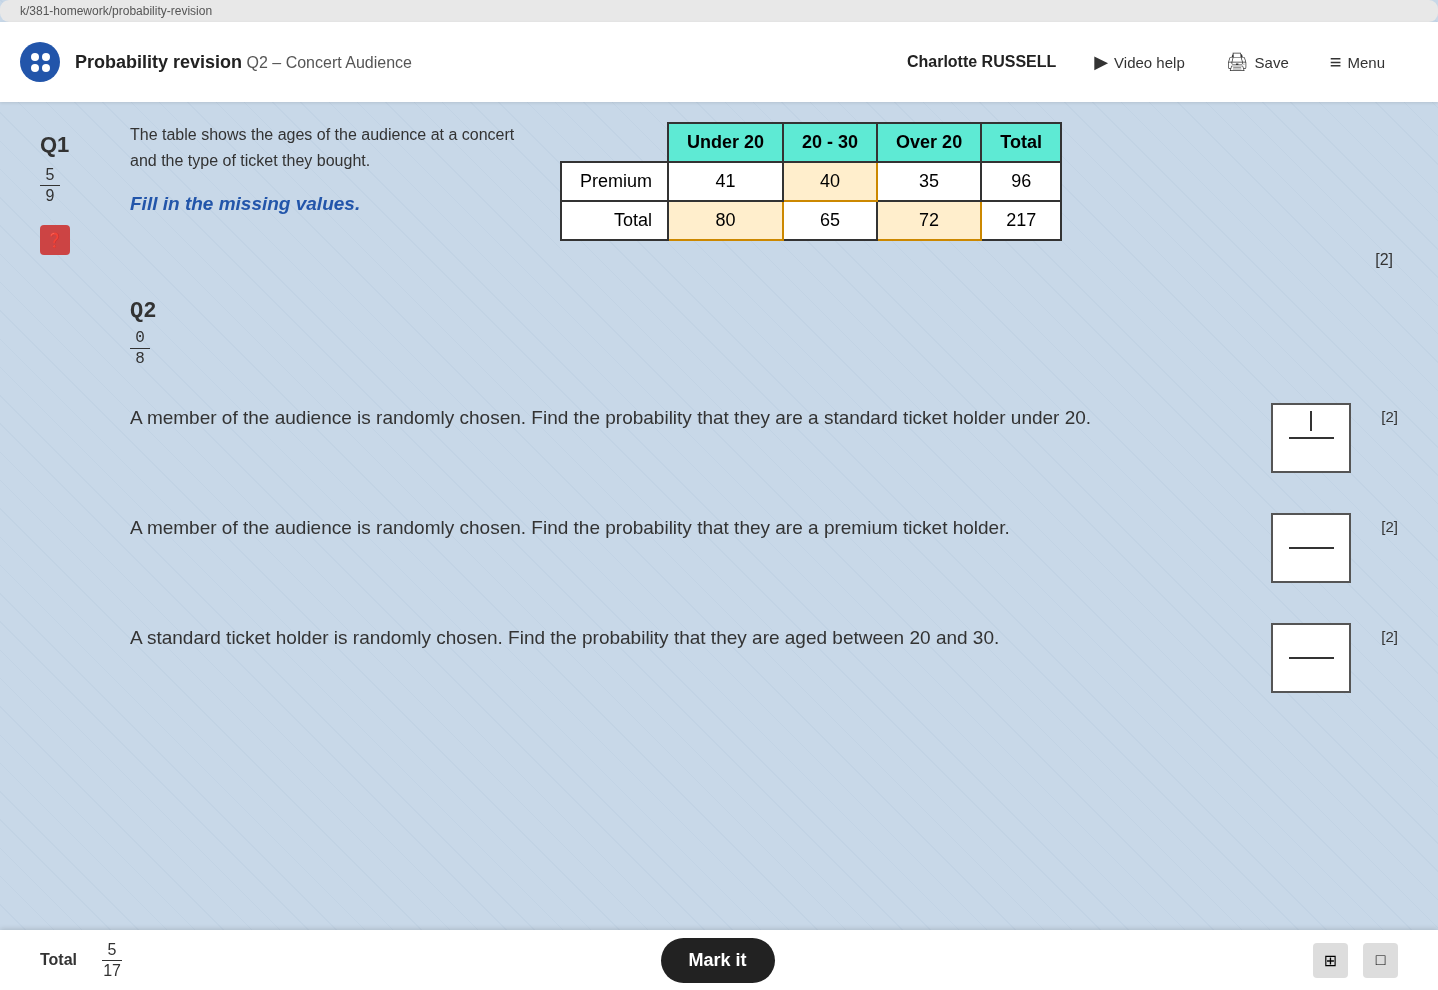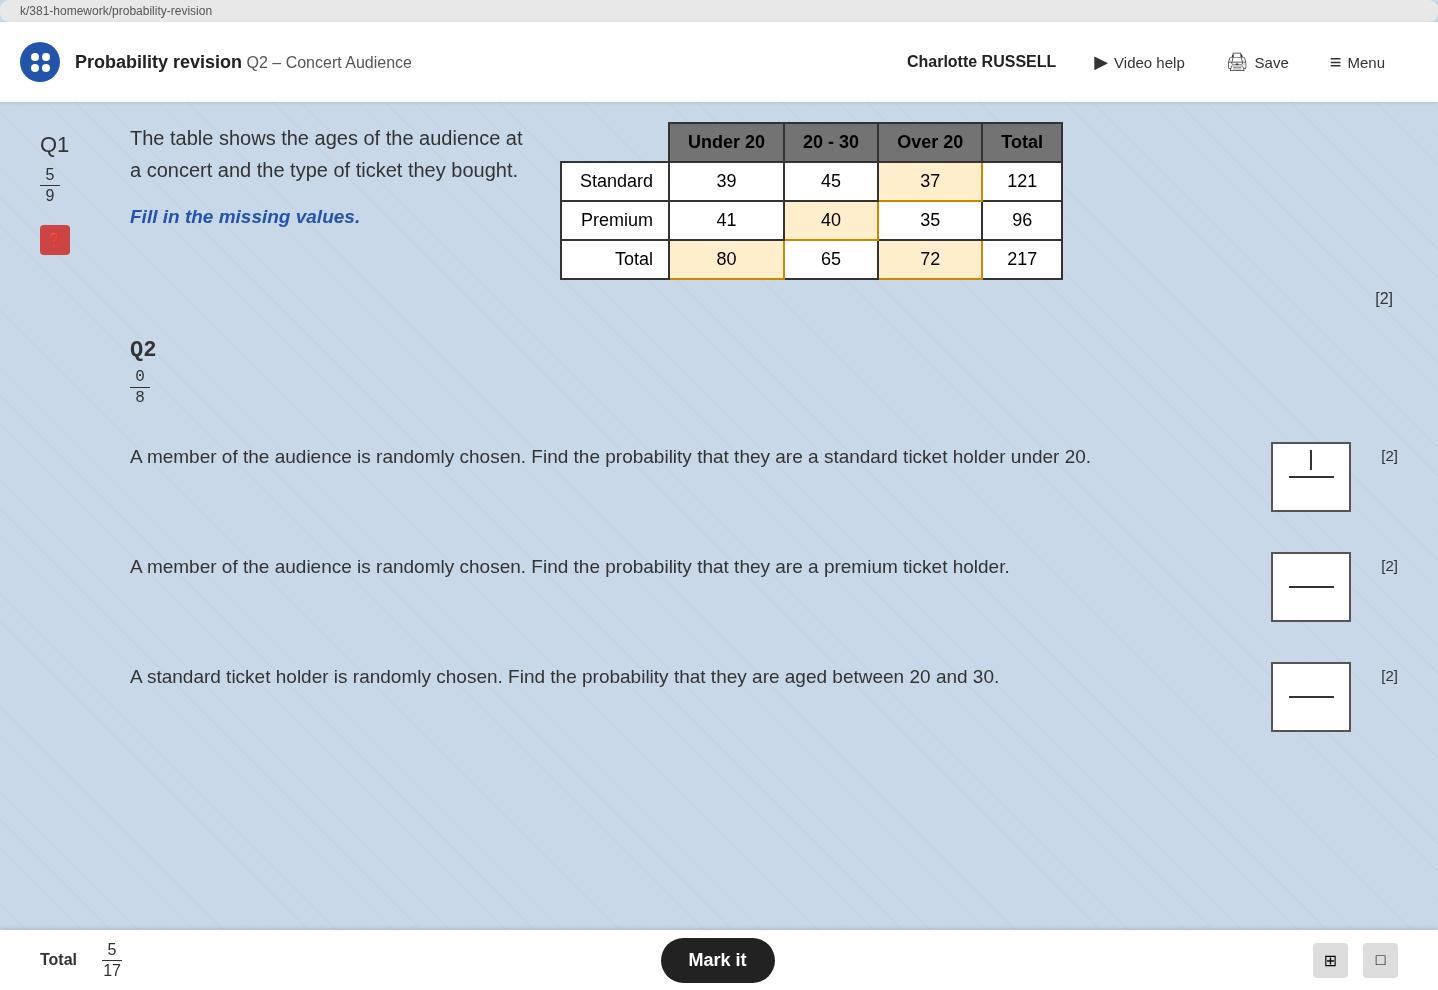--- a/index.html
+++ b/index.html
@@ -116,21 +116,21 @@
 
     
     .left-sidebar {
       width: 60px;
       flex-shrink: 0;
       padding-top: 10px;
     }
 
     .q-label {
       font-size: 22px;
-      font-weight: 400;
+      font-weight: 700;
       color: #333;
       margin-bottom: 8px;
     }
 
     .fraction {
       display: inline-flex;
       flex-direction: column;
       align-items: center;
       font-size: 16px;
       color: #333;
@@ -170,21 +170,21 @@
     }
 
     .question-intro {
       display: flex;
       gap: 30px;
       align-items: flex-start;
       margin-bottom: 20px;
     }
 
     .question-text {
-      font-size: 20px;
+      font-size: 16px;
       color: #333;
       line-height: 1.6;
       max-width: 400px;
     }
 
     .fill-missing {
       font-size: 19px;
       color: #2255aa;
       margin-top: 20px;
       font-style: italic;
@@ -196,21 +196,21 @@
       border-collapse: collapse;
       font-size: 18px;
     }
     .prob-table th, .prob-table td {
       border: 2px solid #333;
       padding: 8px 18px;
       text-align: center;
       min-width: 80px;
     }
     .prob-table th {
-      background: #737373;
+      background: #5eead4;
       font-weight: 600;
     }
     .prob-table td {
       background: white;
     }
     .prob-table td.highlight {
       background: #ffeecc;
       border: 2.5px solid #cc8800;
     }
     .prob-table td.row-header {
@@ -443,27 +443,20 @@
               <tr class="header-row">
                 <th style="border:none; background:transparent;"></th>
                 <th>Under 20</th>
                 <th>20 - 30</th>
                 <th>Over 20</th>
                 <th>Total</th>
               </tr>
             </thead>
             <tbody>
               <tr>
-                <td class="row-header">Standard</td>
-                <td>39</td>
-                <td>45</td>
-                <td class="highlight">37</td>
-                <td>121</td>
-              </tr>
-              <tr>
                 <td class="row-header">Premium</td>
                 <td>41</td>
                 <td class="highlight">40</td>
                 <td>35</td>
                 <td>96</td>
               </tr>
               <tr>
                 <td class="row-header">Total</td>
                 <td class="highlight">80</td>
                 <td>65</td>

